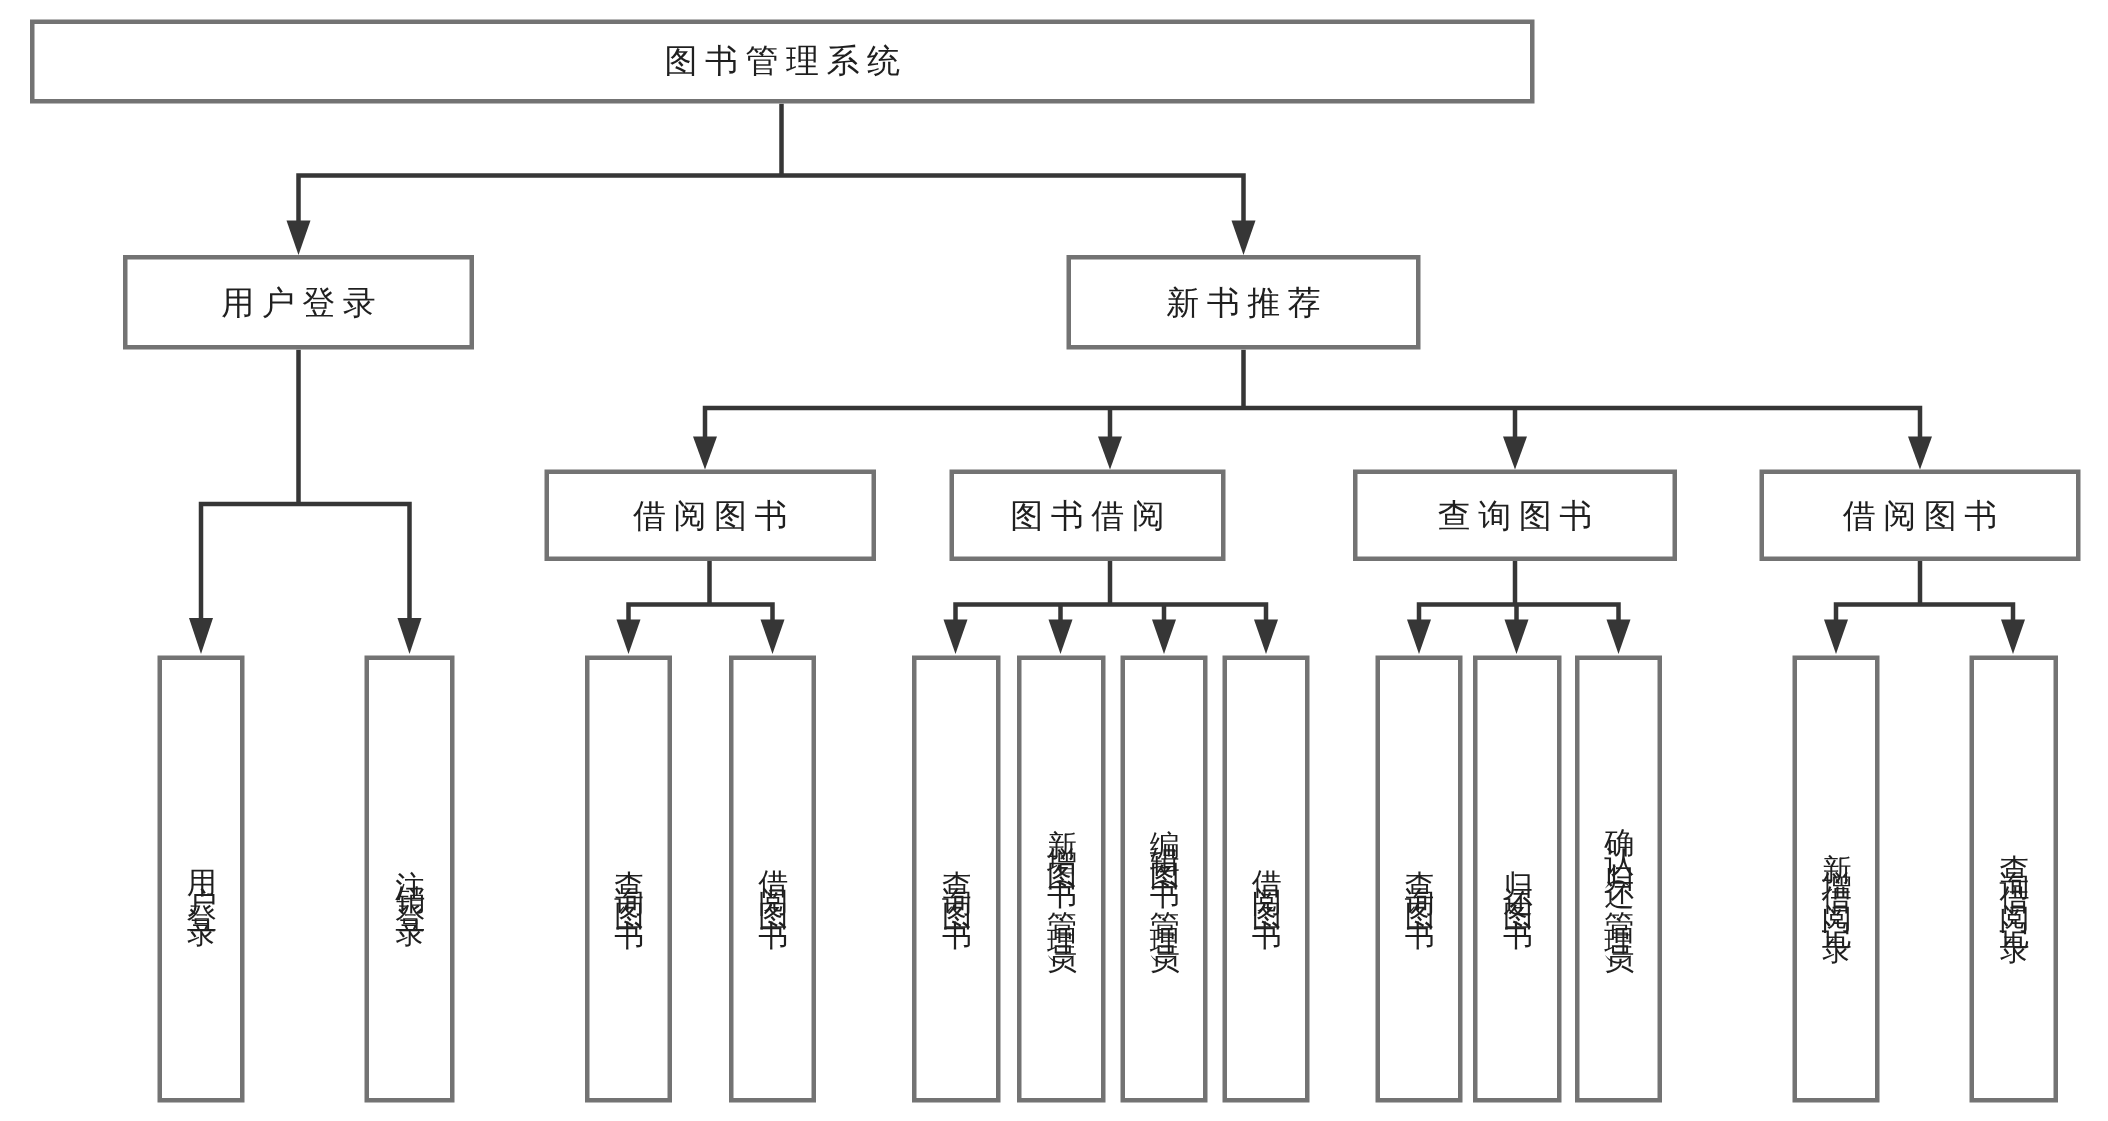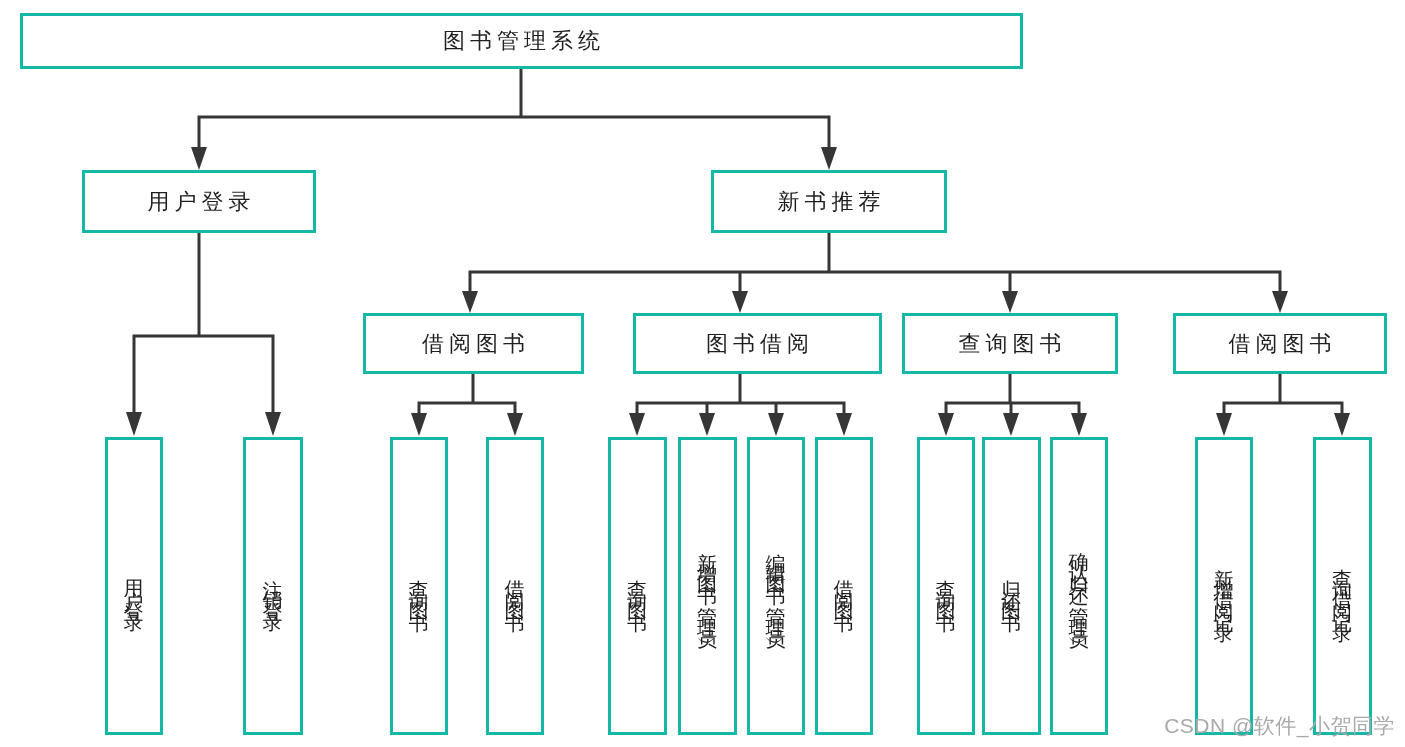--- a/index.html
+++ b/index.html
@@ -27,21 +27,21 @@
     stroke: #363636;
     stroke-width: 3;
   }
   svg.connectors polygon {
     fill: #363636;
     stroke: none;
   }
   .box {
     position: absolute;
     box-sizing: border-box;
-    border: 3px solid #14b8a6;
+    border: 3px solid #737373;
     background: #ffffff;
     display: flex;
     align-items: center;
     justify-content: center;
     color: #1f1f1f;
   }
   .box .h-label {
     font-size: 22px;
     letter-spacing: 5px;
     padding-left: 5px;
@@ -127,21 +127,21 @@
   <div class="box" style="left:82px; top:170px; width:234px; height:63px">
     <span class="h-label">用户登录</span>
   </div>
   <div class="box" style="left:711px; top:170px; width:236px; height:63px">
     <span class="h-label">新书推荐</span>
   </div>
 
   <div class="box" style="left:363px; top:313px; width:221px; height:61px">
     <span class="h-label">借阅图书</span>
   </div>
-  <div class="box" style="left:633px; top:313px; width:249px; height:61px">
+  <div class="box" style="left:633px; top:313px; width:184px; height:61px">
     <span class="h-label">图书借阅</span>
   </div>
   <div class="box" style="left:902px; top:313px; width:216px; height:61px">
     <span class="h-label">查询图书</span>
   </div>
   <div class="box" style="left:1173px; top:313px; width:214px; height:61px">
     <span class="h-label">借阅图书</span>
   </div>
 
   <div class="box" style="left:105px; top:437px; width:58px; height:298px">
@@ -181,15 +181,14 @@
     <span class="v-label">确认归还（管理员）</span>
   </div>
 
   <div class="box" style="left:1195px; top:437px; width:58px; height:298px">
     <span class="v-label">新增借阅记录</span>
   </div>
   <div class="box" style="left:1313px; top:437px; width:59px; height:298px">
     <span class="v-label">查询借阅记录</span>
   </div>
 
-  <div class="watermark">CSDN @软件_小贺同学</div>
 
 </div>
 
 </body></html>

